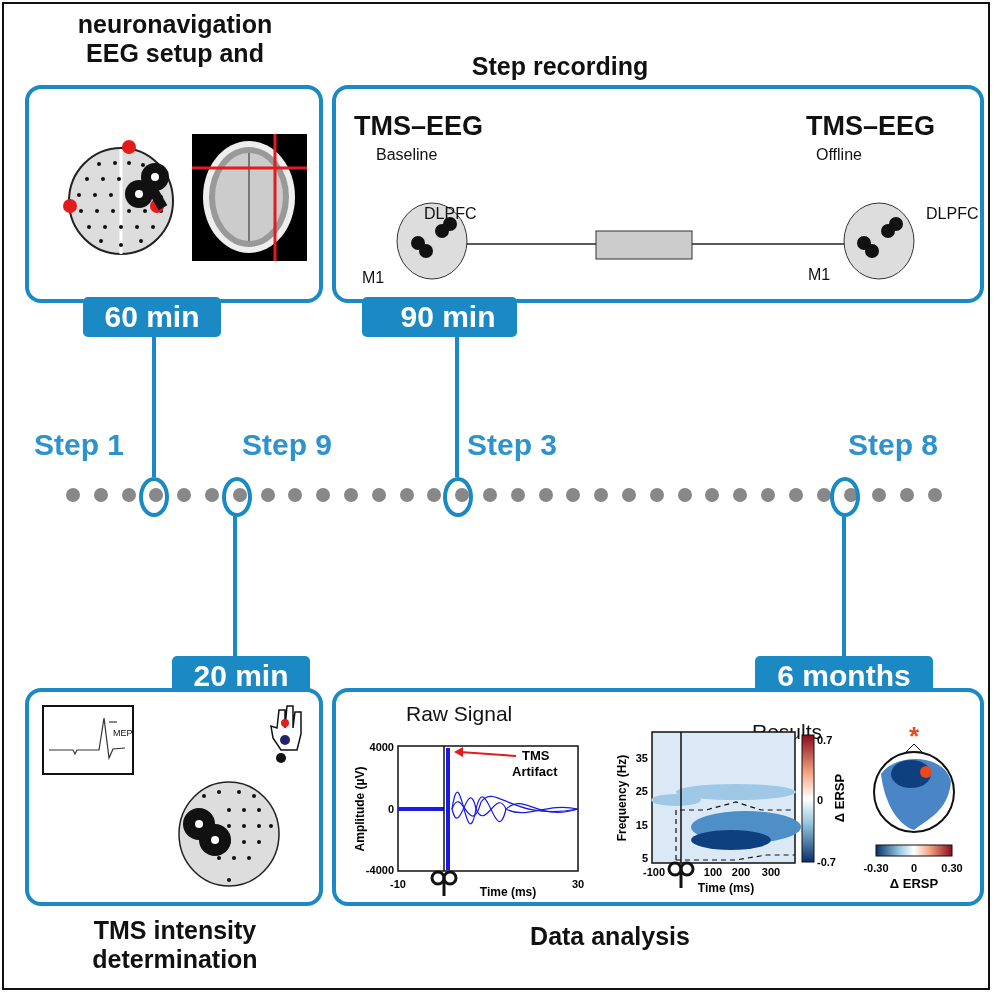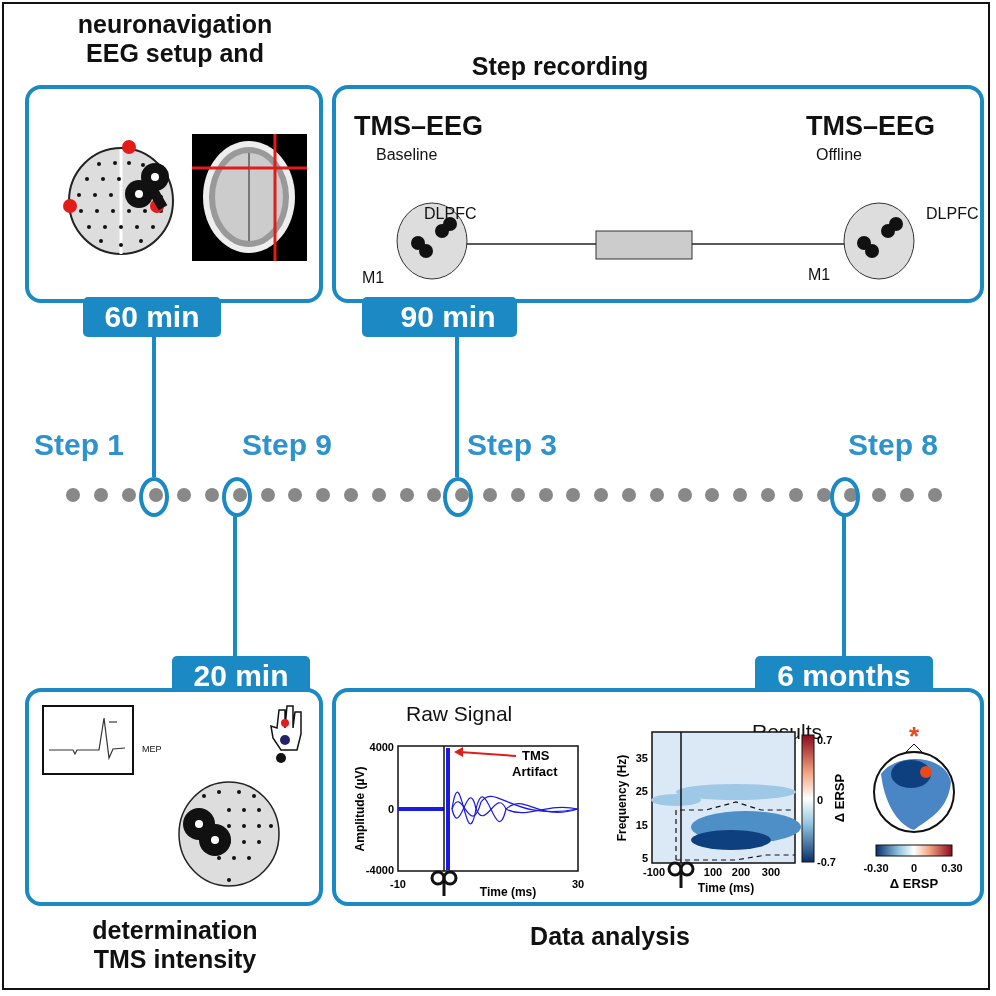--- a/index.html
+++ b/index.html
@@ -201,25 +201,25 @@
           <circle cx="205" cy="166" r="2"></circle>
           <circle cx="220" cy="166" r="2"></circle>
         <circle cx="200" cy="188" r="2"></circle>
       </g>
       <circle cx="170" cy="132" r="16" fill="#111"></circle>
         <circle cx="186" cy="148" r="16" fill="#111"></circle>
       <circle cx="170" cy="132" r="4" fill="#fff"></circle>
         <circle cx="186" cy="148" r="4" fill="#fff"></circle>
     </g>
   </svg>
-  <div class="lbl" style="left:84px;top:52px;font-size:9px;margin-left:29px;">MEP</div>
+  <div class="lbl" style="left:84px;top:36px;font-size:9px;">MEP</div>
 </div>
 <div class="abs title" style="left:40px;top:916px;width:270px;">
+  <div>TMS intensity</div>
   <div>determination</div>
-  <div>TMS intensity</div>
 </div>
 
 <div class="tab" style="left:755px;top:656px;width:178px;height:40px;">6 months</div>
 <div class="panel" style="left:332px;top:688px;width:652px;height:218px;">
   <div class="lbl" style="left:70px;top:10px;font-size:21px;">Raw Signal</div>
   <div class="lbl" style="left:416px;top:28px;font-size:21px;">Results</div>
   <svg class="abs" style="left:0;top:0;" width="644" height="210">
 
     <g>
       <rect x="62" y="54" width="180" height="125" fill="#fff" stroke="#111" stroke-width="1.5"></rect>

